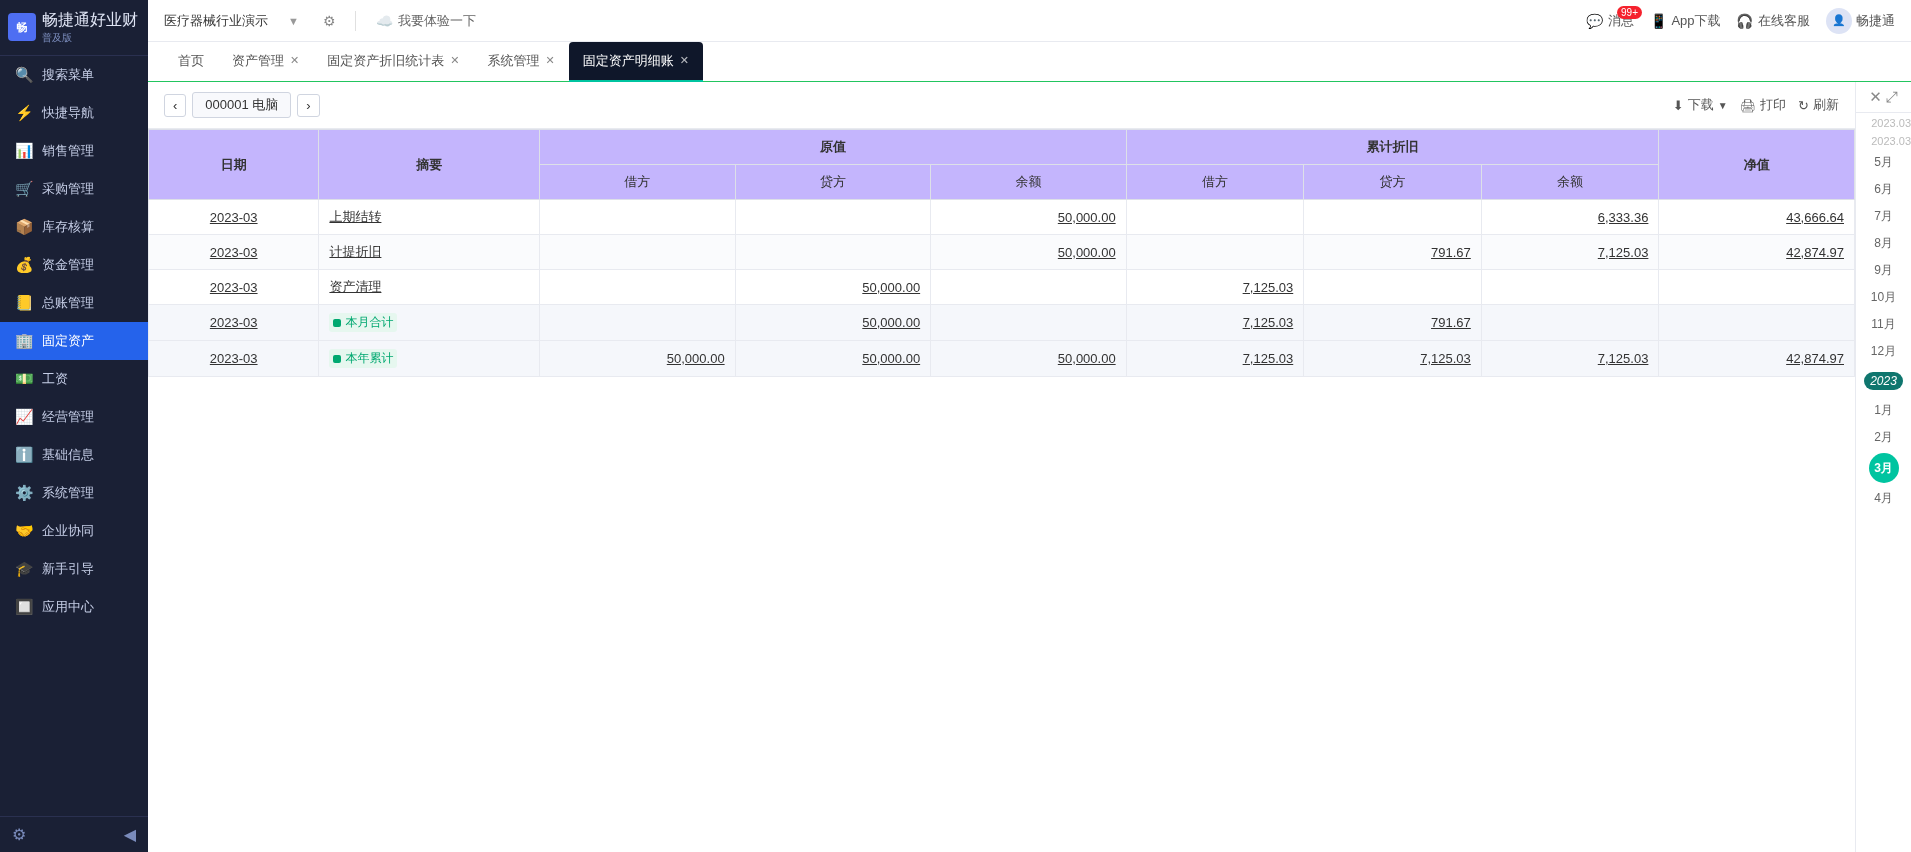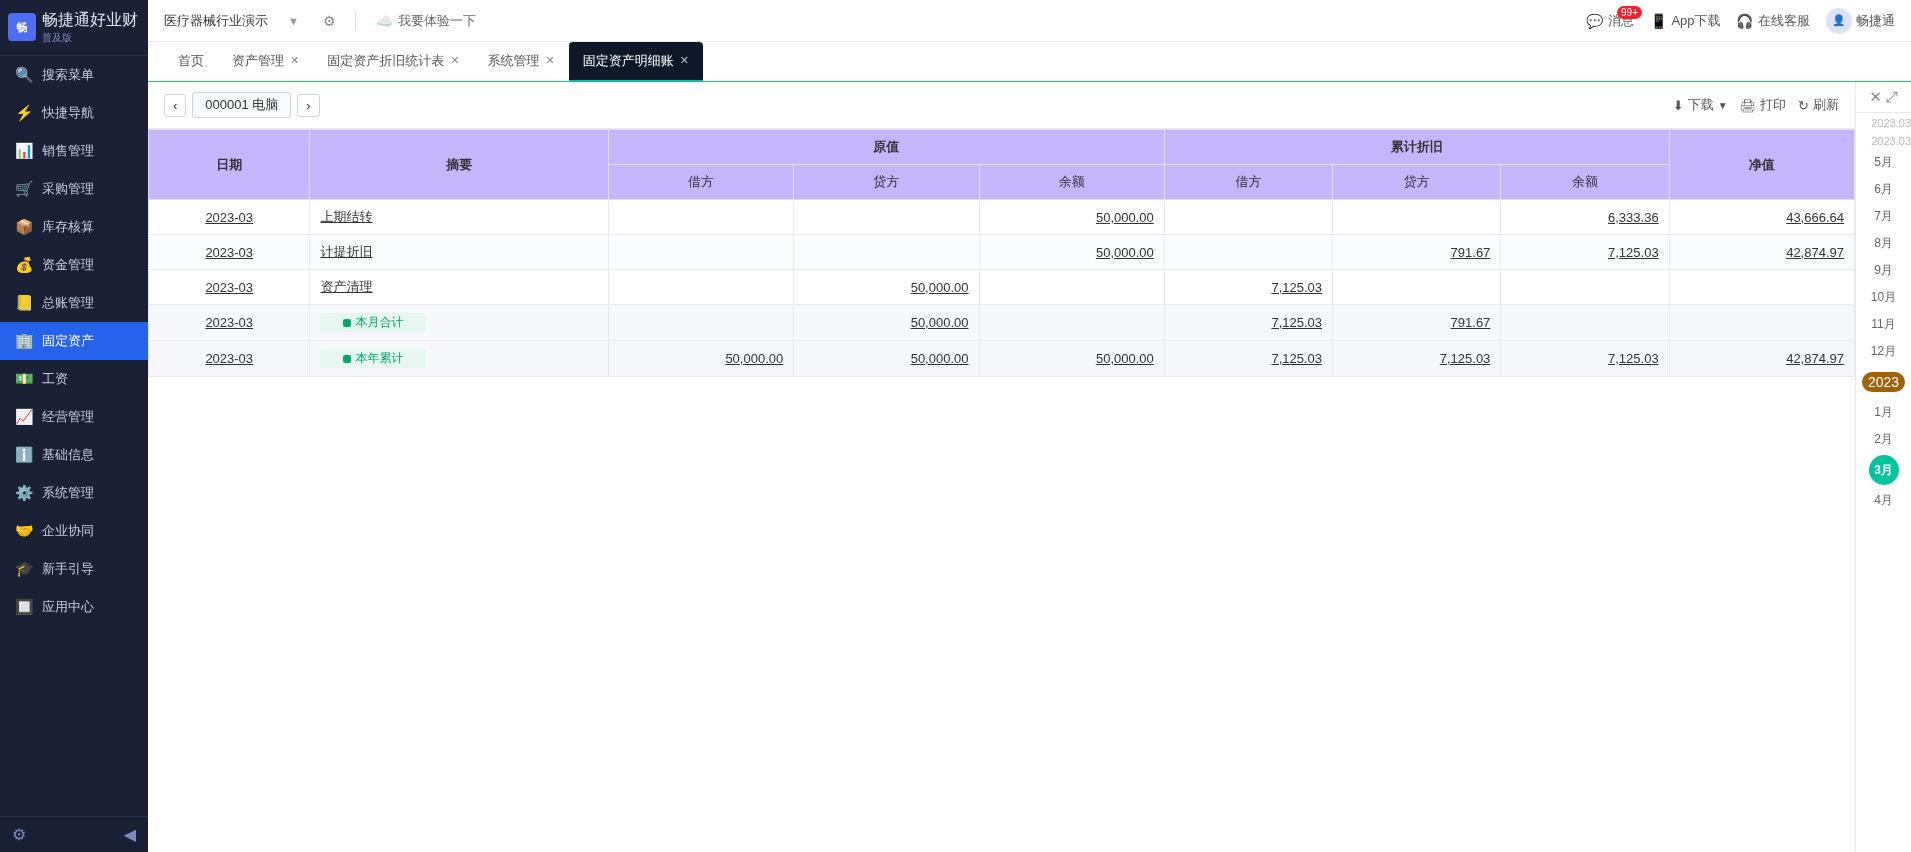--- a/index.html
+++ b/index.html
@@ -188,21 +188,21 @@
     .ledger-table tbody tr:nth-child(even) td { background: #fafbfd; }
     .td-num { text-align: right; }
     .td-center { text-align: center; }
     .td-blue { color: #2563eb; }
     .row-summary td { background: #f5f7fb !important; font-weight: 500; }
 
     
     .summary-tag {
       display: inline-flex; align-items: center; gap: 4px;
       background: #e6f7ef; color: #00a870; border-radius: 3px;
-      padding: 1px 23px; font-size: 12px;
+      padding: 1px 4px; font-size: 12px;
     }
     .summary-dot { width: 8px; height: 8px; background: #00a870; border-radius: 2px; display: inline-block; }
 
     
     .timeline-panel {
       width: 56px;
       background: #fff;
       border-left: 1px solid #e8eaf0;
       display: flex;
       flex-direction: column;
@@ -224,23 +224,24 @@
     .timeline-item {
       width: 100%; text-align: center; padding: 5px 0;
       font-size: 12px; color: #666; cursor: pointer;
     }
     .timeline-item.active {
       background: #00c4a0; color: #fff; border-radius: 50%; width: 30px; height: 30px;
       display: flex; align-items: center; justify-content: center;
       margin: 2px auto; font-size: 12px; font-weight: bold;
     }
     .timeline-year-badge {
-      background: #a16207; color: #fff; border-radius: 12px;
-      font-size: 14px; padding: 2px 6px; margin: 3px auto;
+      background: #0f766e; color: #fff; border-radius: 12px;
+      font-size: 12px; padding: 2px 6px; margin: 3px auto;
       display: inline-block;
+      font-style: italic;
     }
   </style>
 </head>
 <body>
 
 <div class="sidebar">
   <div class="sidebar-header">
     <div class="sidebar-logo-icon">
       <span>畅</span>
     </div>

